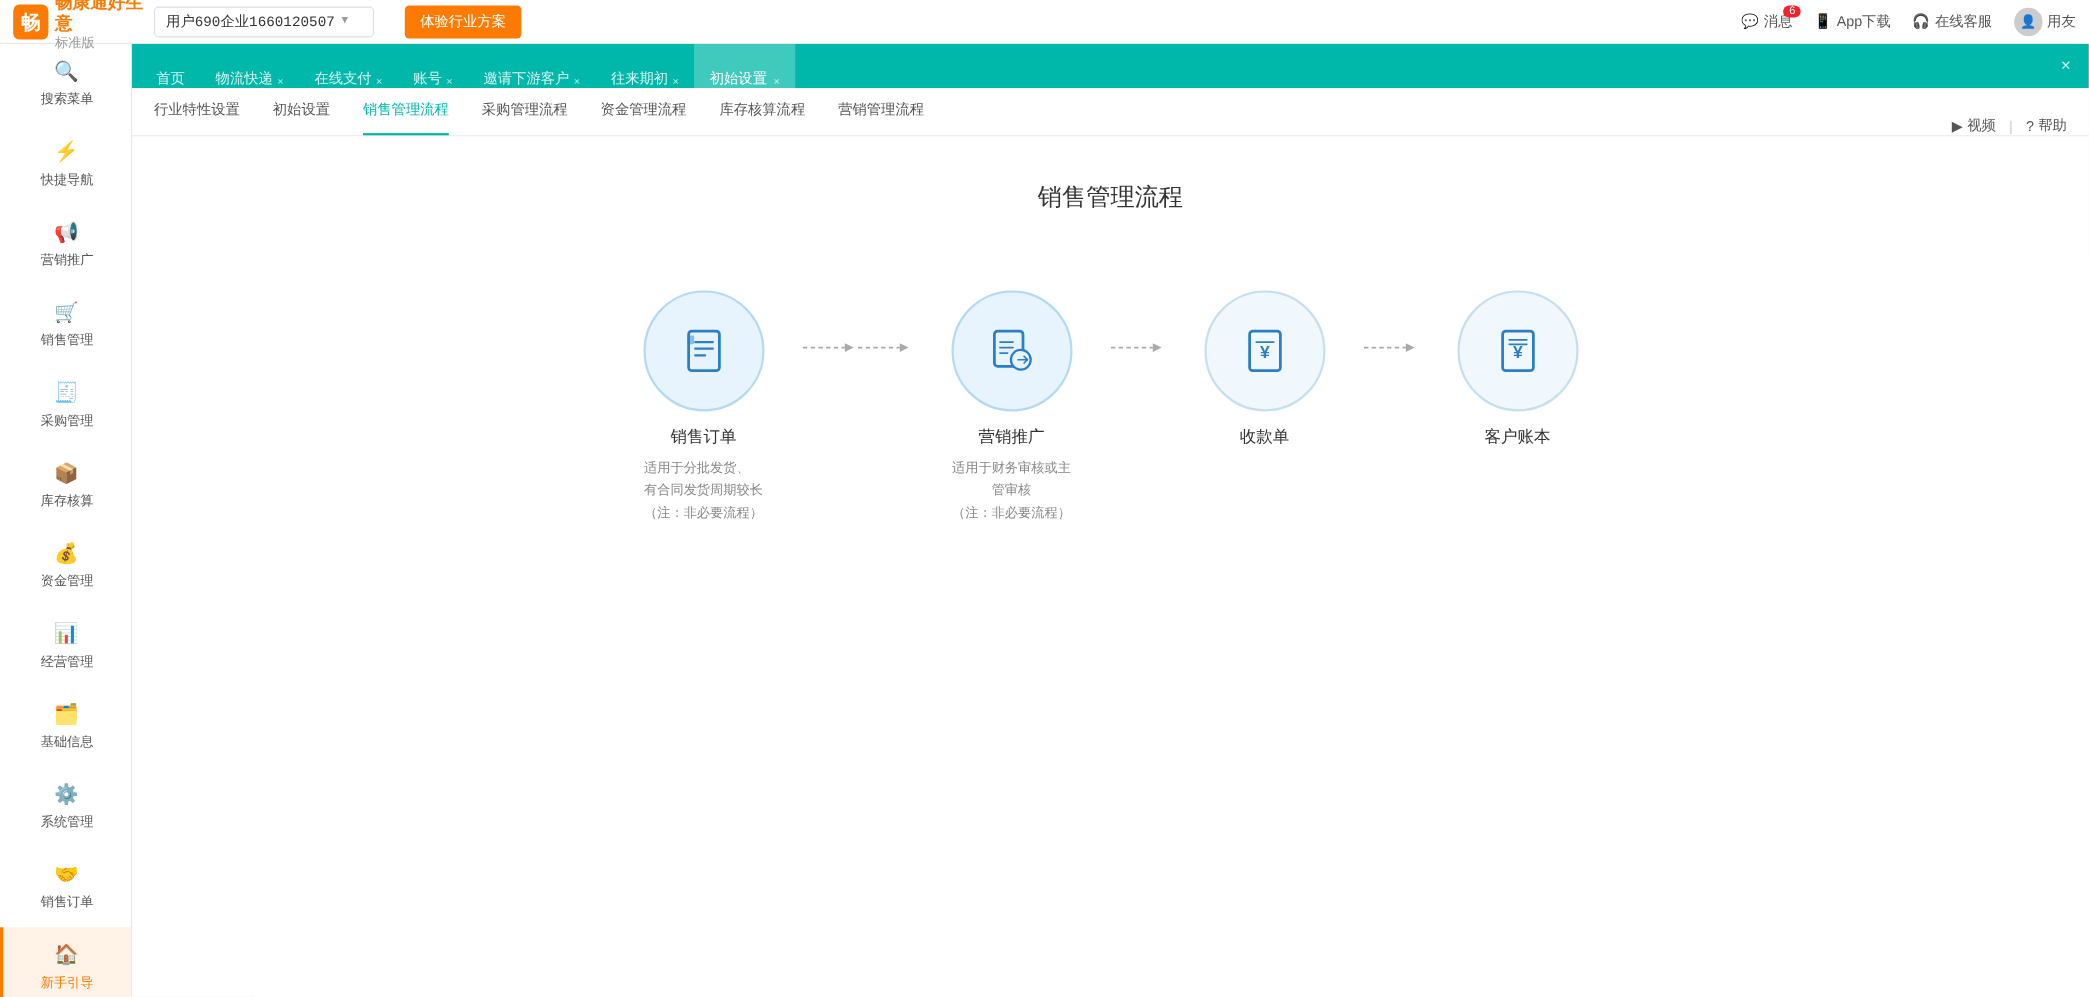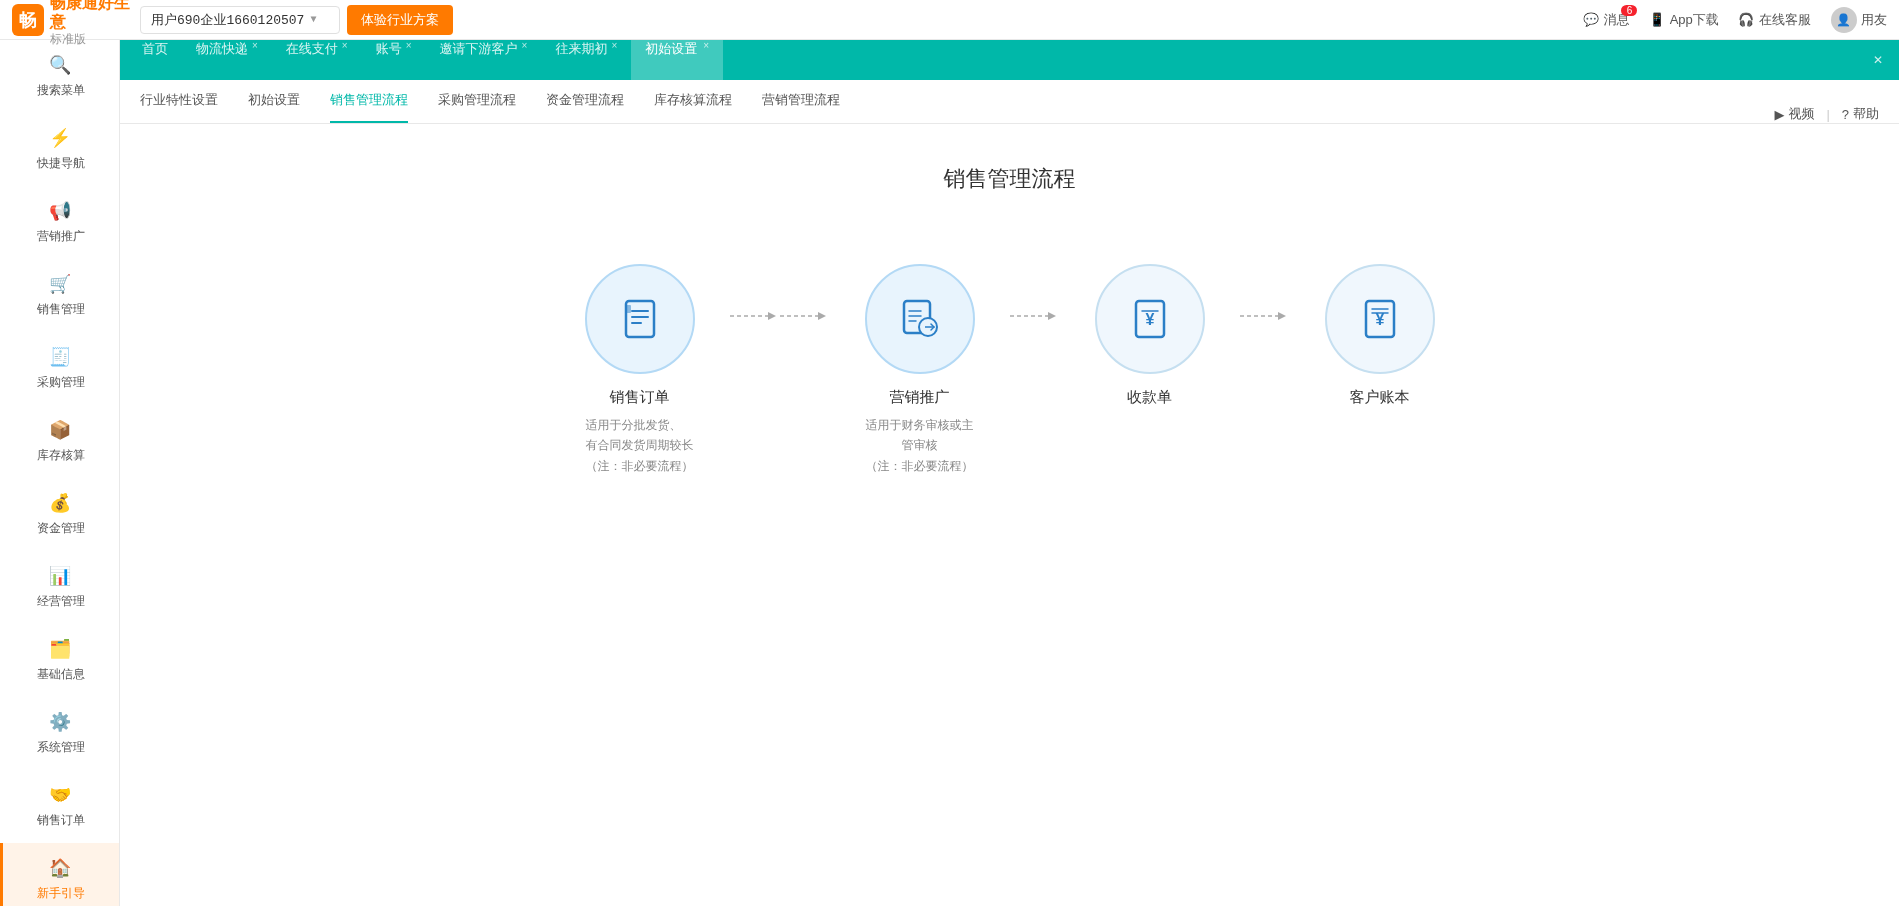--- a/index.html
+++ b/index.html
@@ -12,42 +12,42 @@
     .top-bar { display: flex; align-items: center; height: 40px; background: #fff; border-bottom: 1px solid #e8e8e8; padding: 0 12px; z-index: 100; }
     .top-bar-logo { display: flex; align-items: center; width: 120px; gap: 6px; }
     .logo-icon { width: 32px; height: 32px; background: #ff7a00; border-radius: 6px; display: flex; align-items: center; justify-content: center; color: white; font-size: 18px; font-weight: bold; flex-shrink: 0; }
     .logo-text { display: flex; flex-direction: column; line-height: 1.2; }
     .logo-text-main { font-size: 16px; color: #ff7a00; font-weight: bold; }
     .logo-text-sub { font-size: 12px; color: #999; }
 
     .top-bar-user-select { display: flex; align-items: center; gap: 6px; border: 1px solid #e0e0e0; border-radius: 4px; padding: 4px 10px; cursor: pointer; margin-left: 8px; font-size: 13px; color: #333; min-width: 200px; font-family: Liberation Mono, monospace; }
     .top-bar-user-select .chevron { color: #999; font-size: 10px; }
 
-    .experience-btn { background: #ff7a00; color: white; border: none; border-radius: 4px; padding: 6px 14px; font-size: 13px; cursor: pointer; margin-left: 7px; }
+    .experience-btn { background: #ff7a00; color: white; border: none; border-radius: 4px; padding: 6px 14px; font-size: 13px; cursor: pointer; margin-left: 28px; }
 
     .top-bar-right { margin-left: auto; display: flex; align-items: center; gap: 20px; color: #555; font-size: 13px; }
     .top-bar-right-item { display: flex; align-items: center; gap: 4px; cursor: pointer; position: relative; }
     .badge { background: #f5222d; color: white; border-radius: 10px; padding: 0 5px; font-size: 10px; position: absolute; top: -6px; right: -8px; min-width: 16px; text-align: center; }
     .avatar-circle { width: 26px; height: 26px; background: #ccc; border-radius: 50%; display: flex; align-items: center; justify-content: center; color: white; font-size: 12px; }
 
     
     .main-layout { display: flex; flex: 1; overflow: hidden; }
 
     
     .sidebar { width: 120px; background: #fff; border-right: 1px solid #e8e8e8; display: flex; flex-direction: column; overflow-y: auto; }
     .sidebar-item { display: flex; flex-direction: column; align-items: center; padding: 14px 8px; cursor: pointer; gap: 6px; color: #555; font-size: 12px; border-left: 3px solid transparent; }
     .sidebar-item.active { background: #fff3e8; color: #ff7a00; border-left: 3px solid #ff7a00; }
     .sidebar-icon { font-size: 18px; }
 
     
     .content-area { flex: 1; display: flex; flex-direction: column; overflow: hidden; }
 
     
     .nav-tabs { background: #00b8a9; display: flex; align-items: center; height: 40px; padding: 0 8px; }
-    .nav-tab { display: flex; align-items: flex-start; gap: 4px; padding: 0 14px; height: 40px; color: rgba(255,255,255,0.85); cursor: pointer; font-size: 13px; position: relative; }
+    .nav-tab { display: flex; align-items: flex-end; gap: 4px; padding: 0 14px; height: 40px; color: rgba(255,255,255,0.85); cursor: pointer; font-size: 13px; position: relative; }
     .nav-tab.active { background: rgba(255,255,255,0.25); color: white; font-weight: 500; }
     .nav-tab .close-icon { font-size: 10px; color: rgba(255,255,255,0.7); margin-left: 2px; }
     .nav-tab .tab-arrow { font-size: 10px; color: rgba(255,255,255,0.7); }
     .nav-close-all { margin-left: auto; color: rgba(255,255,255,0.8); font-size: 12px; cursor: pointer; padding: 4px 8px; }
 
     
     .sub-tabs { display: flex; align-items: flex-end; padding: 0 20px; background: #fff; border-bottom: 1px solid #e8e8e8; height: 44px; gap: 30px; }
     .sub-tab { padding: 12px 0; font-size: 13px; color: #555; cursor: pointer; border-bottom: 2px solid transparent; white-space: nowrap; }
     .sub-tab.active { color: #00b8a9; border-bottom: 2px solid #00b8a9; font-weight: 500; }
     .sub-tab-right { margin-left: auto; display: flex; align-items: center; gap: 12px; color: #555; font-size: 13px; }

